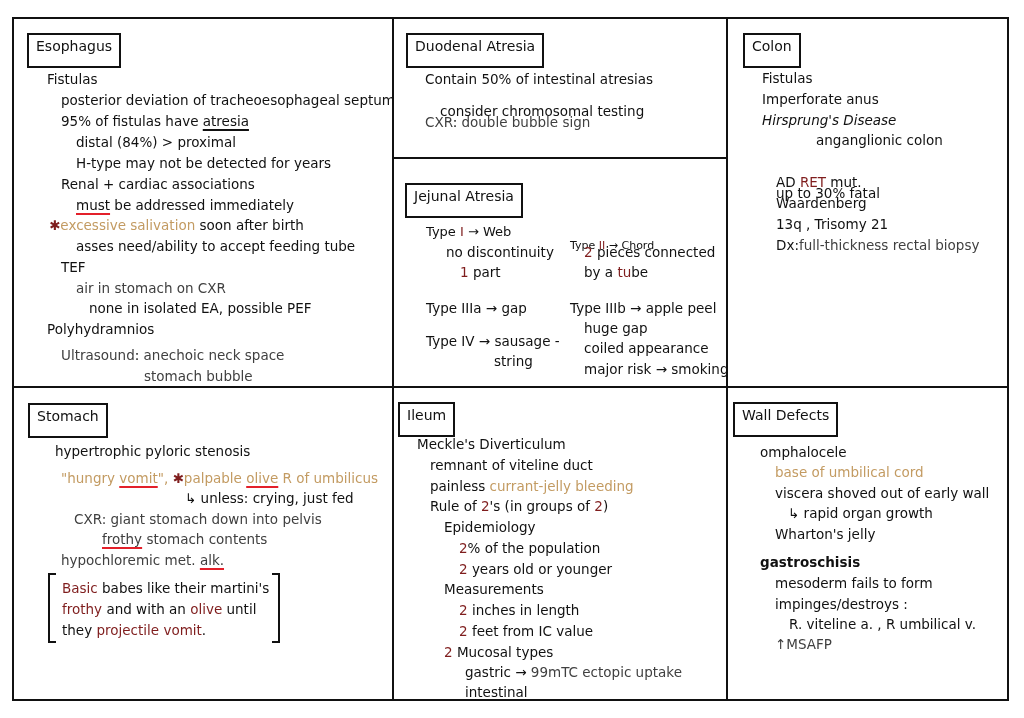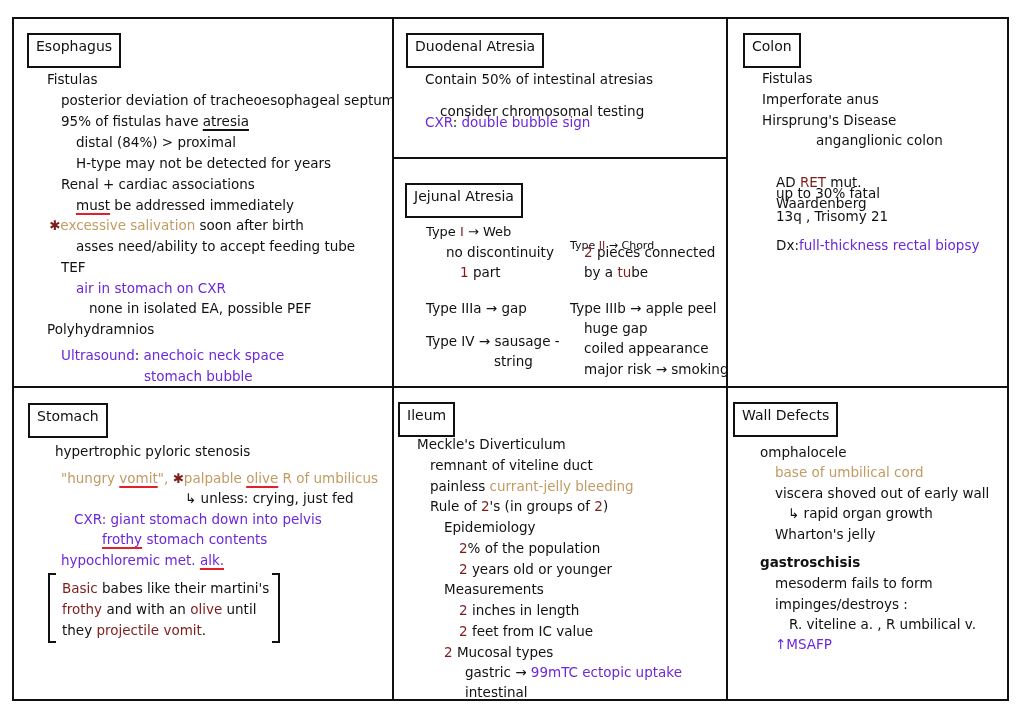--- a/index.html
+++ b/index.html
@@ -5,21 +5,21 @@
     html, body { margin: 0; padding: 0; background: #ffffff; }
     body { width: 1024px; height: 718px; position: relative; overflow: hidden;
       font-family: "DejaVu Sans", sans-serif; color: #111; }
     .frame { position: absolute; left: 12px; top: 17px; width: 997px; height: 684px;
       border: 2px solid #111; box-sizing: border-box; }
     .vline { position: absolute; width: 2px; background: #111; }
     .hline { position: absolute; height: 2px; background: #111; }
     .title { position: absolute; border: 2px solid #111; padding: 3px 7px 12px 7px;
       font-size: 14px; line-height: 16px; white-space: nowrap; }
     .line { position: absolute; font-size: 13.5px; line-height: 17px; white-space: nowrap; }
-    .blue { color: #6d28d9; }
+    .blue { color: #404040; }
     .tan { color: #c39b62; }
     .red { color: #7f1d1d; }
     .ul { text-decoration: underline; text-decoration-color: #e3202a; text-decoration-thickness: 1.5px; text-underline-offset: 3px; }
     .ul-black { text-decoration: underline; text-decoration-color: #111; text-decoration-thickness: 1.5px; text-underline-offset: 3px; }
     .bracket { position: absolute; border: 2px solid #111; }
     .bl { border-right: none; width: 6px; }
     .br { border-left: none; width: 6px; }
   </style>
 </head>
 <body>
@@ -70,26 +70,26 @@
   <div class="line" style="left:584px; top:340px;">coiled appearance</div>
   <div class="line" style="left:584px; top:361px;">major risk → smoking</div>
   <div class="line" style="left:426px; top:333px;">Type IV → sausage -</div>
   <div class="line" style="left:494px; top:353px;">string</div>
 </div>
 
 <div>
   <div class="title" style="left:743px; top:33px;">Colon</div>
   <div class="line" style="left:762px; top:70px;">Fistulas</div>
   <div class="line" style="left:762px; top:91px;">Imperforate anus</div>
-  <div class="line" style="left:762px; top:112px;">Hirsprung's Disease</div>
+  <div class="line" style="left:762px; top:112px;font-style:italic;">Hirsprung's Disease</div>
   <div class="line" style="left:776px; top:132px;margin-left:40px;">anganglionic colon</div>
   <div class="line" style="left:776px; top:153px;margin-top:32px;">up to 30% fatal</div>
   <div class="line" style="left:776px; top:174px;"><span>AD </span><span class="red">RET</span><span> mut.</span></div>
   <div class="line" style="left:776px; top:195px;">Waardenberg</div>
-  <div class="line" style="left:776px; top:208px;">13q , Trisomy 21</div>
+  <div class="line" style="left:776px; top:216px;">13q , Trisomy 21</div>
   <div class="line" style="left:776px; top:237px;"><span>Dx:</span><span class="blue">full-thickness rectal biopsy</span></div>
 </div>
 
 <div>
   <div class="title" style="left:28px; top:403px;">Stomach</div>
   <div class="line" style="left:55px; top:443px;">hypertrophic pyloric stenosis</div>
   <div class="line tan" style="left:61px; top:470px;"><span>"hungry </span><span class="ul">vomit</span><span>", </span><span class="red">✱</span><span>palpable </span><span class="ul">olive</span><span> R of umbilicus</span></div>
   <div class="line" style="left:185px; top:490px;">↳ unless: crying, just fed</div>
   <div class="line blue" style="left:58px; top:511px;margin-left:16px;"><span>CXR:</span><span> giant stomach down into pelvis</span></div>
   <div class="line blue" style="left:102px; top:531px;"><span class="ul">frothy</span><span> stomach contents</span></div>

